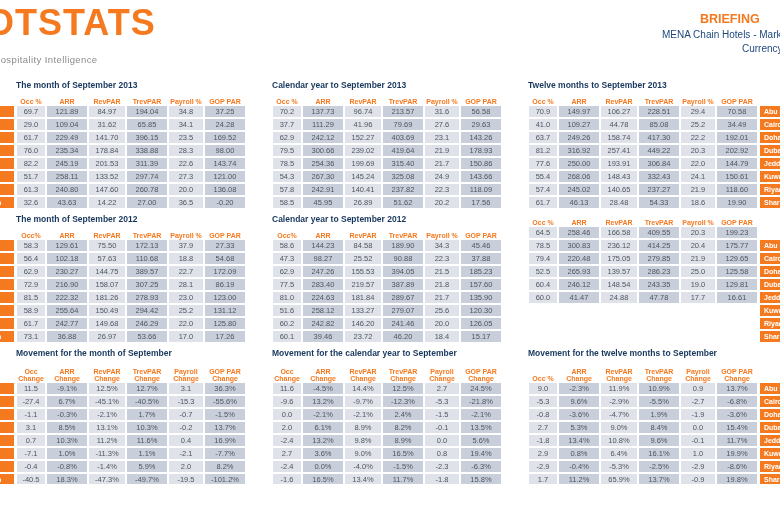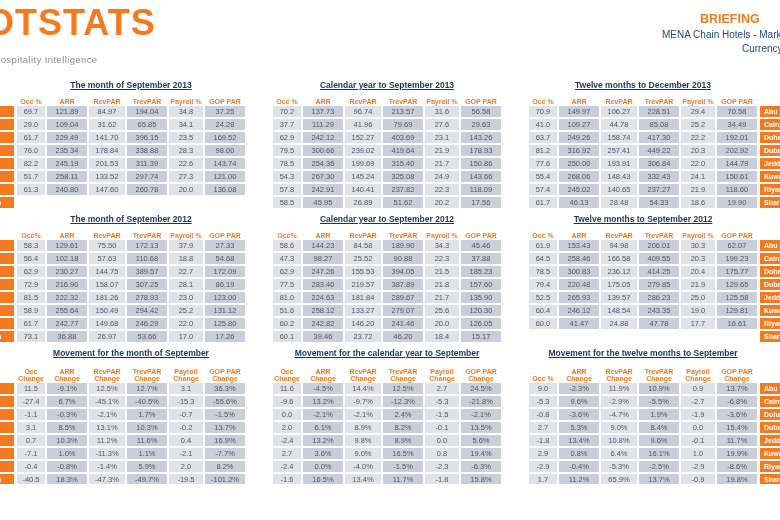--- a/index.html
+++ b/index.html
@@ -11,21 +11,21 @@
   .logo{position:absolute;left:44px;top:2px;font-size:36px;font-weight:bold;color:#f4791f;letter-spacing:1px;}
   .tagline{position:absolute;left:53px;top:54px;font-size:9.5px;color:#8b8b8b;letter-spacing:.4px;}
   .mast-right{position:absolute;left:720px;top:12px;width:320px;}
   .briefing{margin-left:38px;font-size:12.5px;font-weight:bold;color:#f4791f;}
   .sub{font-size:10px;color:#1f497d;margin-top:3px;white-space:nowrap;}
   .sub.currency{margin-left:80px;}
 
   
   .band{display:grid;grid-template-columns:72px 2px 230px 26px 230px 26px 230px 2px 72px;margin-bottom:4px;}
   .band.mv{margin-top:4px;}
-  .ttl{height:13px;line-height:11px;font-size:8.5px;font-weight:bold;color:#17375d;text-align:center;white-space:nowrap;text-decoration:underline;}
+  .ttl{height:13px;line-height:11px;font-size:8.5px;font-weight:bold;color:#17375d;text-align:left;white-space:nowrap;}
   .thead,.trow{display:grid;grid-template-columns:28px 40px 36px 40px 34px 40px;column-gap:2px;margin-left:1px;}
   .thead{height:13px;align-items:end;}
   .band.mv .thead{height:22px;}
   .hcell{font-size:7px;font-weight:bold;color:#f4791f;text-align:center;line-height:1.08;}
   .trow{margin-bottom:2px;}
   .cell{height:11px;line-height:11px;font-size:7.5px;text-align:center;color:#4f5560;overflow:hidden;}
   .cell.light{background:#dfe2e9;}
   .cell.dark{background:#c9cfda;}
 
   
@@ -122,20 +122,28 @@
               <div class="cell dark">121.00</div>
             </div>
             <div class="trow">
               <div class="cell light">61.3</div>
               <div class="cell dark">240.80</div>
               <div class="cell light">147.60</div>
               <div class="cell dark">260.78</div>
               <div class="cell light">20.0</div>
               <div class="cell dark">136.08</div>
             </div>
+            <div class="trow">
+              <div class="cell light">32.6</div>
+              <div class="cell dark">43.63</div>
+              <div class="cell light">14.22</div>
+              <div class="cell dark">27.00</div>
+              <div class="cell light">36.5</div>
+              <div class="cell dark">-0.20</div>
+            </div>
           </div>
       </section>
         <div></div>
       <section class="tbl">
         <div class="ttl">Calendar year to September 2013</div>
         <div class="thead">
             <div class="hcell">Occ %</div>
             <div class="hcell">ARR</div>
             <div class="hcell">RevPAR</div>
             <div class="hcell">TrevPAR</div>
@@ -204,21 +212,21 @@
               <div class="cell dark">45.95</div>
               <div class="cell light">26.89</div>
               <div class="cell dark">51.62</div>
               <div class="cell light">20.2</div>
               <div class="cell dark">17.56</div>
             </div>
           </div>
       </section>
         <div></div>
       <section class="tbl">
-        <div class="ttl">Twelve months to December 2013</div>
+        <div class="ttl">Twelve months to September 2013</div>
         <div class="thead">
             <div class="hcell">Occ %</div>
             <div class="hcell">ARR</div>
             <div class="hcell">RevPAR</div>
             <div class="hcell">TrevPAR</div>
             <div class="hcell">Payroll %</div>
             <div class="hcell">GOP PAR</div>
           </div>
         <div class="tbody">
             <div class="trow">
@@ -462,38 +470,29 @@
               <div class="cell dark">39.46</div>
               <div class="cell light">23.72</div>
               <div class="cell dark">46.20</div>
               <div class="cell light">18.4</div>
               <div class="cell dark">15.17</div>
             </div>
           </div>
       </section>
         <div></div>
       <section class="tbl">
-        <div class="ttl">Twelve months to September 2012</div>
         <div class="thead">
             <div class="hcell">Occ %</div>
             <div class="hcell">ARR</div>
             <div class="hcell">RevPAR</div>
             <div class="hcell">TrevPAR</div>
             <div class="hcell">Payroll %</div>
             <div class="hcell">GOP PAR</div>
           </div>
         <div class="tbody">
-            <div class="trow">
-              <div class="cell light">61.9</div>
-              <div class="cell dark">153.43</div>
-              <div class="cell light">94.98</div>
-              <div class="cell dark">206.01</div>
-              <div class="cell light">30.3</div>
-              <div class="cell dark">62.07</div>
-            </div>
             <div class="trow">
               <div class="cell light">64.5</div>
               <div class="cell dark">258.46</div>
               <div class="cell light">166.58</div>
               <div class="cell dark">409.55</div>
               <div class="cell light">20.3</div>
               <div class="cell dark">199.23</div>
             </div>
             <div class="trow">
               <div class="cell light">78.5</div>

